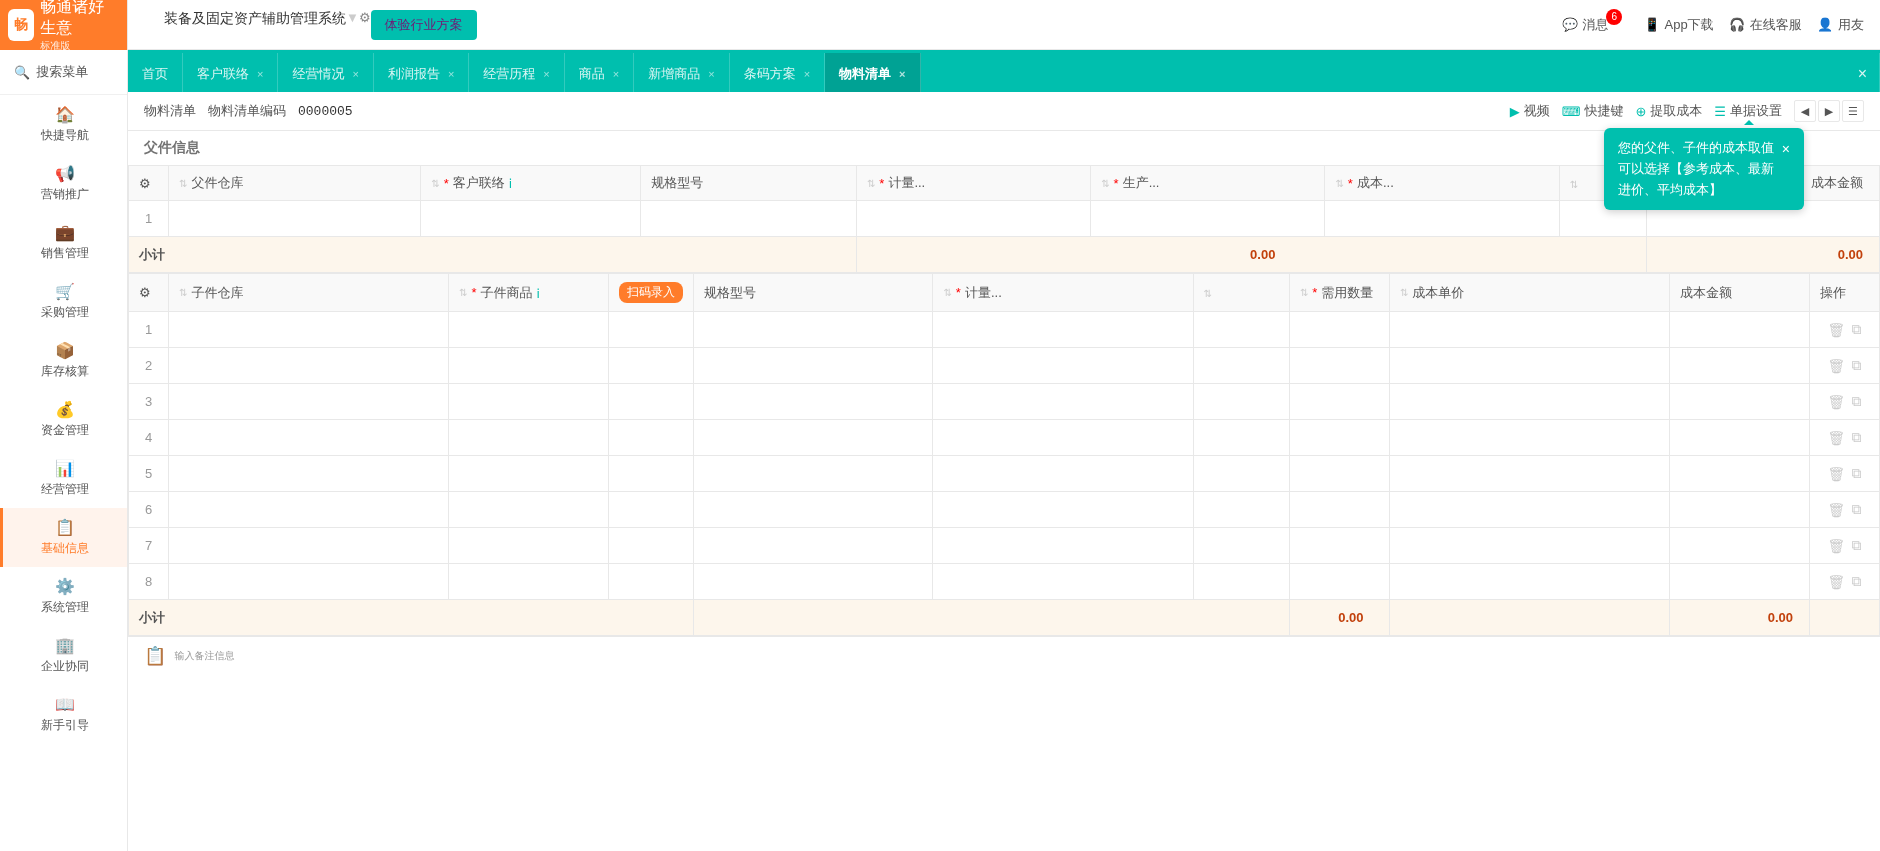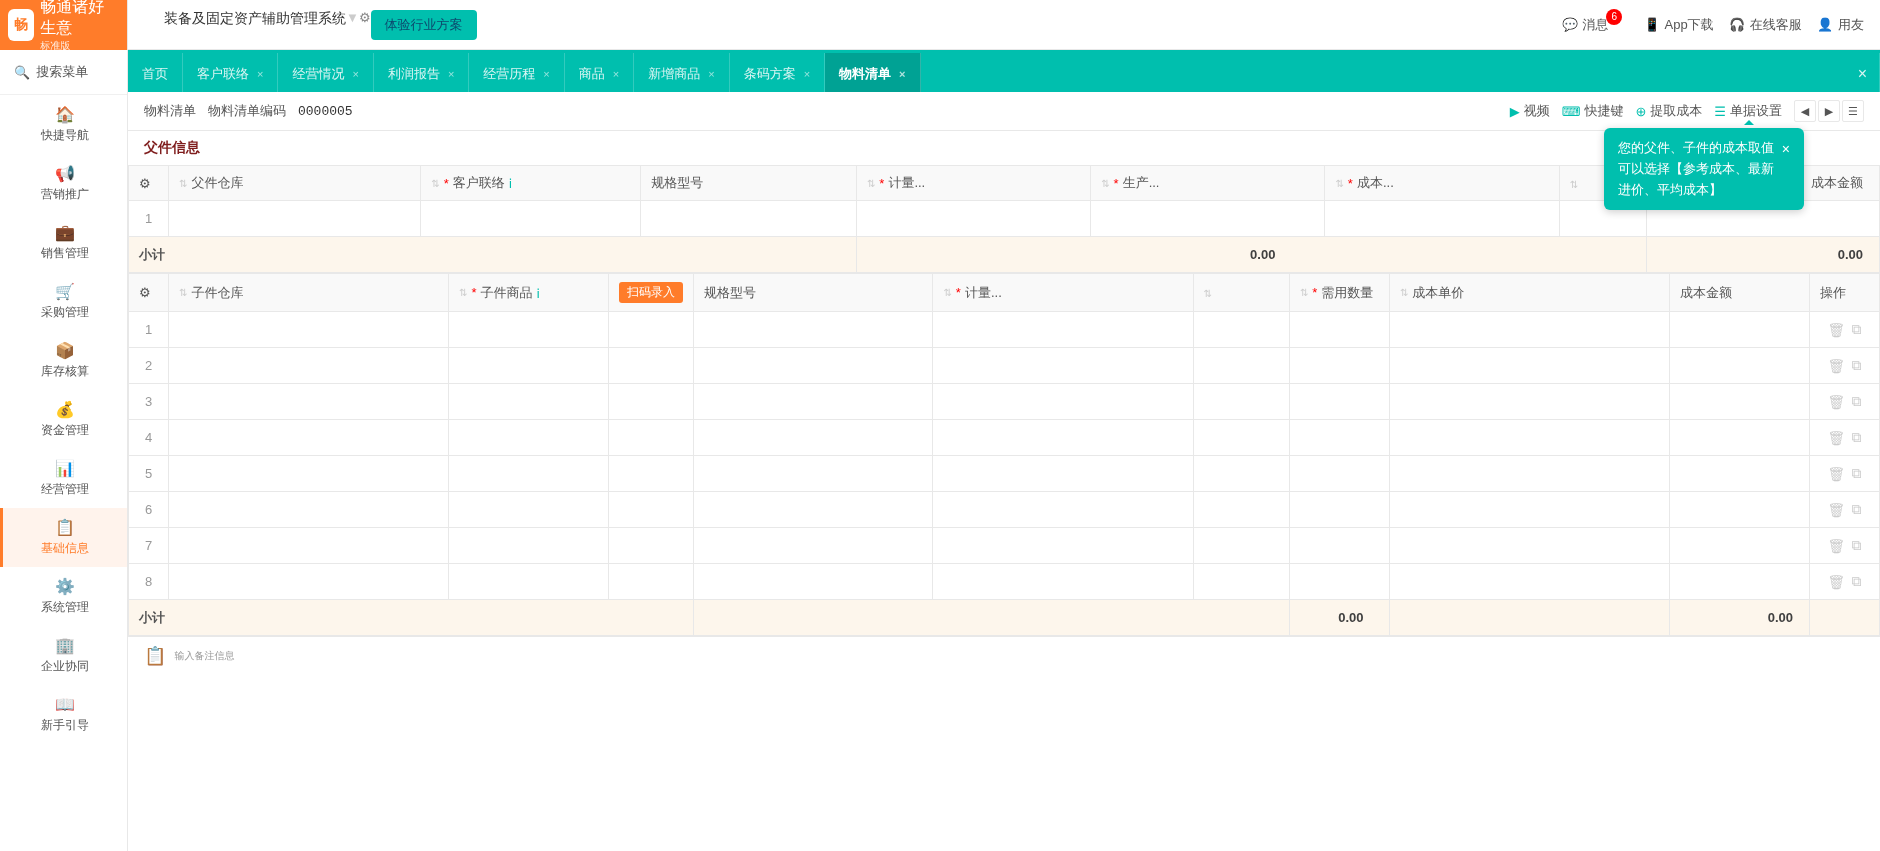--- a/index.html
+++ b/index.html
@@ -119,21 +119,21 @@
       font-size: 10px;
       display: flex;
       align-items: center;
       justify-content: center;
       position: relative;
       top: -8px;
       left: -6px;
     }
     .btn-experience {
       background: #00bfae;
-      color: #0c4a6e;
+      color: #701a75;
       border: none;
       border-radius: 4px;
       padding: 6px 14px;
       cursor: pointer;
       font-size: 13px;
     }
 
     
     .tab-bar {
       background: #00bfae;
@@ -241,21 +241,21 @@
       cursor: pointer;
       font-size: 14px;
       margin-left: 6px;
     }
 
     
     .section-title {
       padding: 8px 16px;
       font-size: 14px;
       font-weight: bold;
-      color: #7f1d1d;
+      color: #737373;
       background: #fff;
     }
 
     
     .data-table {
       width: 100%;
       border-collapse: collapse;
       font-size: 13px;
     }
     .data-table th {
@@ -279,36 +279,36 @@
       padding: 0 8px;
       width: 40px;
     }
     .data-table .subtotal-row td {
       background: #fdf6ec;
       padding: 6px 10px;
       font-weight: bold;
       color: #666;
     }
     .data-table .subtotal-row .subtotal-label { color: #555; }
-    .data-table .subtotal-row .subtotal-value { color: #404040; margin-left: 23px; }
+    .data-table .subtotal-row .subtotal-value { color: #c2410c; margin-left: 23px; }
 
     .th-with-icon {
       display: flex;
       align-items: center;
       gap: 4px;
     }
     .required-star { color: #f00; }
     .sort-icon { color: #ccc; font-size: 10px; }
 
     
     .scan-btn {
       background: #ff7c2a;
       color: #fff;
       border: none;
-      border-radius: 3px;
+      border-radius: 8px;
       padding: 2px 8px;
       cursor: pointer;
       font-size: 12px;
     }
 
     
     .row-actions {
       display: flex;
       align-items: center;
       justify-content: center;

